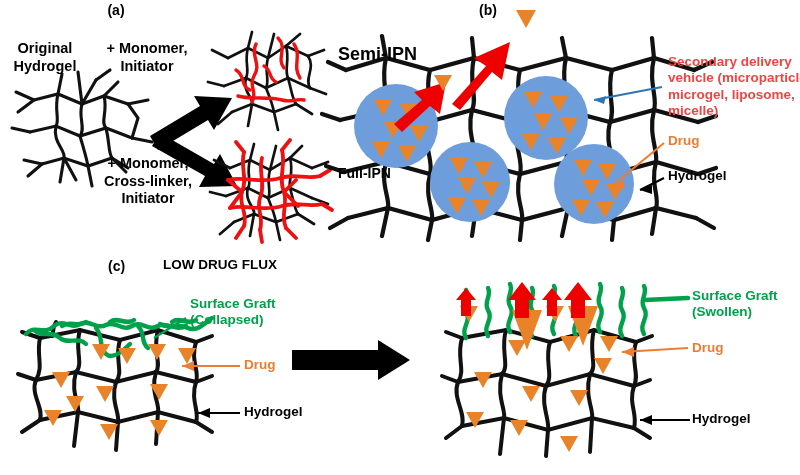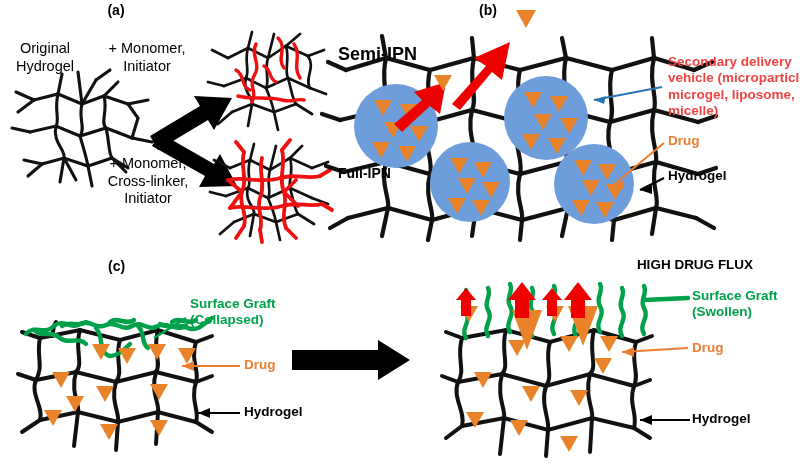--- a/index.html
+++ b/index.html
@@ -2,21 +2,21 @@
 <html><head>
 <meta charset="utf-8">
 <style>
   html,body{margin:0;padding:0;background:#ffffff;}
   body{
     width:800px;height:475px;position:relative;overflow:hidden;
     font-family:"Liberation Sans","DejaVu Sans",sans-serif;
     color:#000;
   }
   .fig{position:absolute;left:0;top:0;width:800px;height:475px;}
-  .lbl{position:absolute;white-space:pre;line-height:1.22;}
+  .lbl{position:absolute;white-space:pre;line-height:1.22;font-weight:bold;}
   .bold{font-weight:bold;}
   .ctr{text-align:center;}
   svg{display:block;overflow:visible;}
   .svglayer{position:absolute;left:0;top:0;width:800px;height:475px;pointer-events:none;}
 </style>
 </head>
 <body>
 
 <div class="fig">
 
@@ -336,21 +336,21 @@
 
   <div class="lbl bold ctr" style="left:460px;top:2px;width:56px;font-size:14px;">(b)</div>
   <div class="lbl bold" style="left:668px;top:54px;width:132px;font-size:13.5px;color:#ef4444;">Secondary delivery
 vehicle (microparticle,
 microgel, liposome,
 micelle)</div>
   <div class="lbl bold" style="left:668px;top:133px;font-size:13.5px;color:#ED7D31;">Drug</div>
   <div class="lbl bold" style="left:668px;top:168px;font-size:13.5px;color:#000;">Hydrogel</div>
 
   <div class="lbl bold" style="left:108px;top:258px;font-size:14px;">(c)</div>
-  <div class="lbl bold ctr" style="left:620px;top:257px;width:150px;font-size:13.5px;">HIGH DRUG FLUX</div>
+  <div class="lbl bold ctr" style="left:150px;top:257px;width:140px;font-size:13.5px;">LOW DRUG FLUX</div>
 
   <div class="lbl bold" style="left:190px;top:296px;font-size:13.5px;color:#00A14B;">Surface Graft
 (Collapsed)</div>
   <div class="lbl bold" style="left:244px;top:357px;font-size:13.5px;color:#ED7D31;">Drug</div>
   <div class="lbl bold" style="left:244px;top:404px;font-size:13.5px;color:#000;">Hydrogel</div>
 
 
   <div class="lbl bold" style="left:692px;top:288px;font-size:13.5px;color:#00A14B;">Surface Graft
 (Swollen)</div>
   <div class="lbl bold" style="left:692px;top:340px;font-size:13.5px;color:#ED7D31;">Drug</div>

